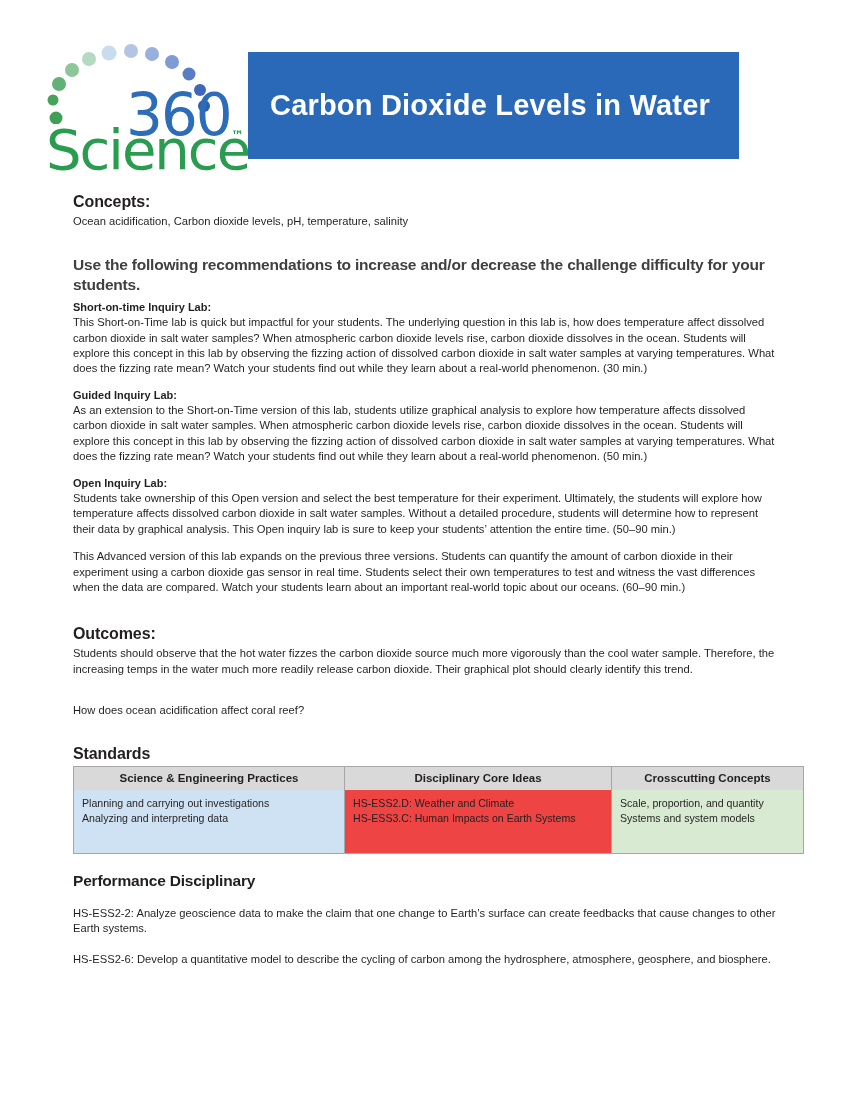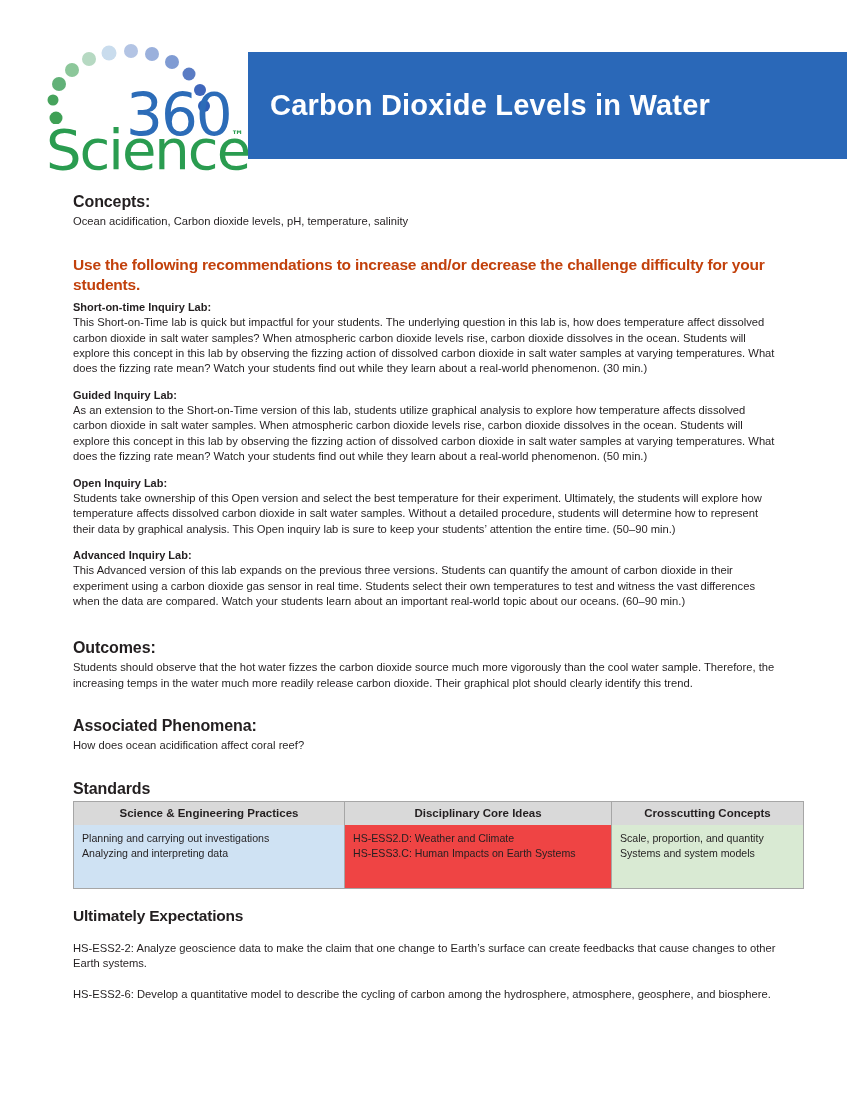--- a/index.html
+++ b/index.html
@@ -66,21 +66,21 @@
     font-family: "DejaVu Sans", sans-serif;
     font-size: 13px;
     color: #2a9c50;
     font-weight: 700;
   }
 
   .title-banner {
     position: absolute;
     left: 248px;
     top: 52px;
-    width: 599px;
+    width: 491px;
     height: 107px;
     background: #2a68b8;
     display: flex;
     align-items: center;
   }
   .title-banner h1 {
     margin: 0;
     padding-left: 22px;
     color: #ffffff;
     font-family: "Liberation Sans", sans-serif;
@@ -101,21 +101,21 @@
     margin: 0 0 3px 0;
     font-size: 16px;
     font-weight: 700;
     color: #231f20;
     letter-spacing: -0.1px;
   }
   h2.big-title {
     margin: 0 0 6px 0;
     font-size: 15.5px;
     font-weight: 700;
-    color: #c2410c;
+    color: #404040;
     line-height: 1.28;
     letter-spacing: -0.2px;
   }
   h3.lab-title {
     margin: 0 0 2px 0;
     font-size: 11px;
     font-weight: 700;
     color: #231f20;
   }
   p.body-text {
@@ -226,36 +226,34 @@
       <h3 class="lab-title">Guided Inquiry Lab:</h3>
       <p class="body-text">As an extension to the Short-on-Time version of this lab, students utilize graphical analysis to explore how temperature affects dissolved carbon dioxide in salt water samples. When atmospheric carbon dioxide levels rise, carbon dioxide dissolves in the ocean. Students will explore this concept in this lab by observing the fizzing action of dissolved carbon dioxide in salt water samples at varying temperatures. What does the fizzing rate mean? Watch your students find out while they learn about a real-world phenomenon. (50 min.)</p>
     </div>
 
     <div class="para-block">
       <h3 class="lab-title">Open Inquiry Lab:</h3>
       <p class="body-text">Students take ownership of this Open version and select the best temperature for their experiment. Ultimately, the students will explore how temperature affects dissolved carbon dioxide in salt water samples. Without a detailed procedure, students will determine how to represent their data by graphical analysis. This Open inquiry lab is sure to keep your students’ attention the entire time. (50–90 min.)</p>
     </div>
 
     <div class="para-block">
-      <h3 class="lab-title">Advanced Inquiry Lab:</h3>
       <p class="body-text">This Advanced version of this lab expands on the previous three versions. Students can quantify the amount of carbon dioxide in their experiment using a carbon dioxide gas sensor in real time. Students select their own temperatures to test and witness the vast differences when the data are compared. Watch your students learn about an important real-world topic about our oceans. (60–90 min.)</p>
     </div>
   </section>
 
   <div class="gap-md"></div>
 
   <section>
     <h2 class="section-title">Outcomes:</h2>
     <p class="body-text">Students should observe that the hot water fizzes the carbon dioxide source much more vigorously than the cool water sample. Therefore, the increasing temps in the water much more readily release carbon dioxide. Their graphical plot should clearly identify this trend.</p>
   </section>
 
   <div class="gap-lg"></div>
 
   <section>
-    <h2 class="section-title">Associated Phenomena:</h2>
     <p class="body-text">How does ocean acidification affect coral reef?</p>
   </section>
 
   <div class="gap-lg"></div>
 
   <section>
     <h2 class="section-title">Standards</h2>
 
     <table class="std-table">
       <thead>
@@ -280,18 +278,18 @@
             <span class="cell-line">Systems and system models</span>
           </td>
         </tr>
       </tbody>
     </table>
   </section>
 
   <div class="gap-md"></div>
 
   <section>
-    <h2 class="pe-title">Ultimately Expectations</h2>
+    <h2 class="pe-title">Performance Disciplinary</h2>
     <p class="pe-text">HS-ESS2-2: Analyze geoscience data to make the claim that one change to Earth’s surface can create feedbacks that cause changes to other Earth systems.</p>
     <p class="pe-text">HS-ESS2-6: Develop a quantitative model to describe the cycling of carbon among the hydrosphere, atmosphere, geosphere, and biosphere.</p>
   </section>
 
 </div>
 
 </body></html>

